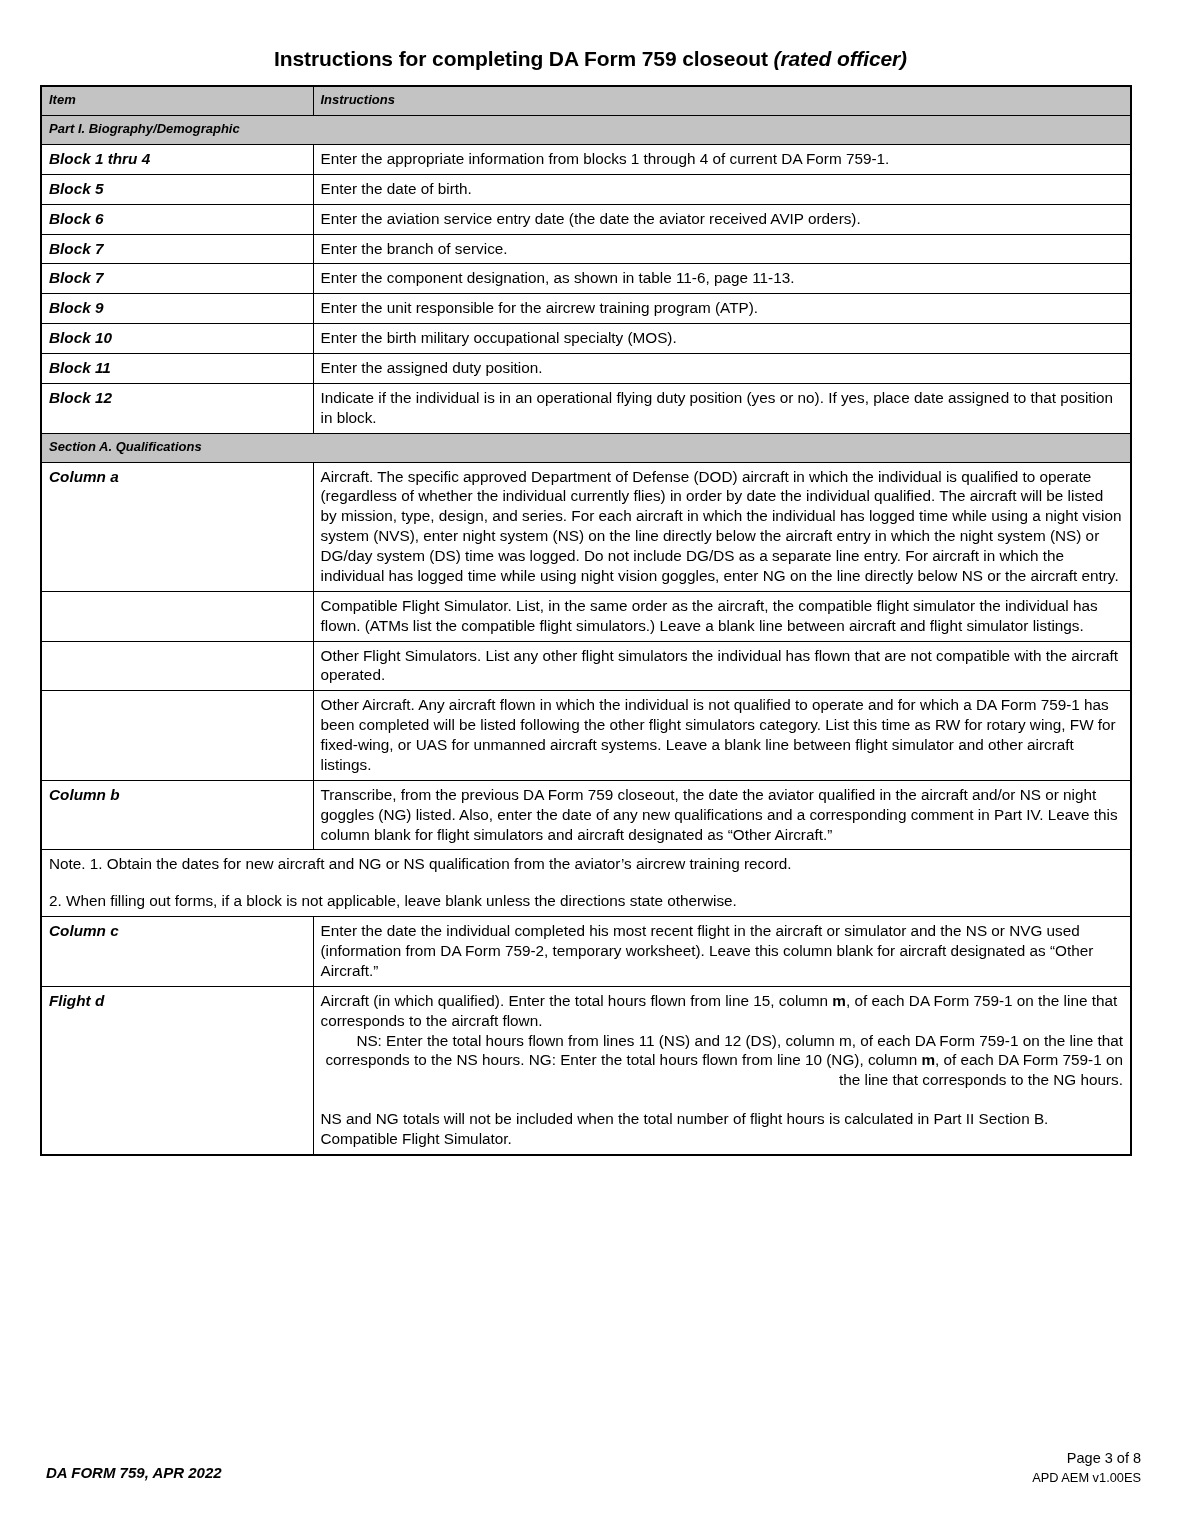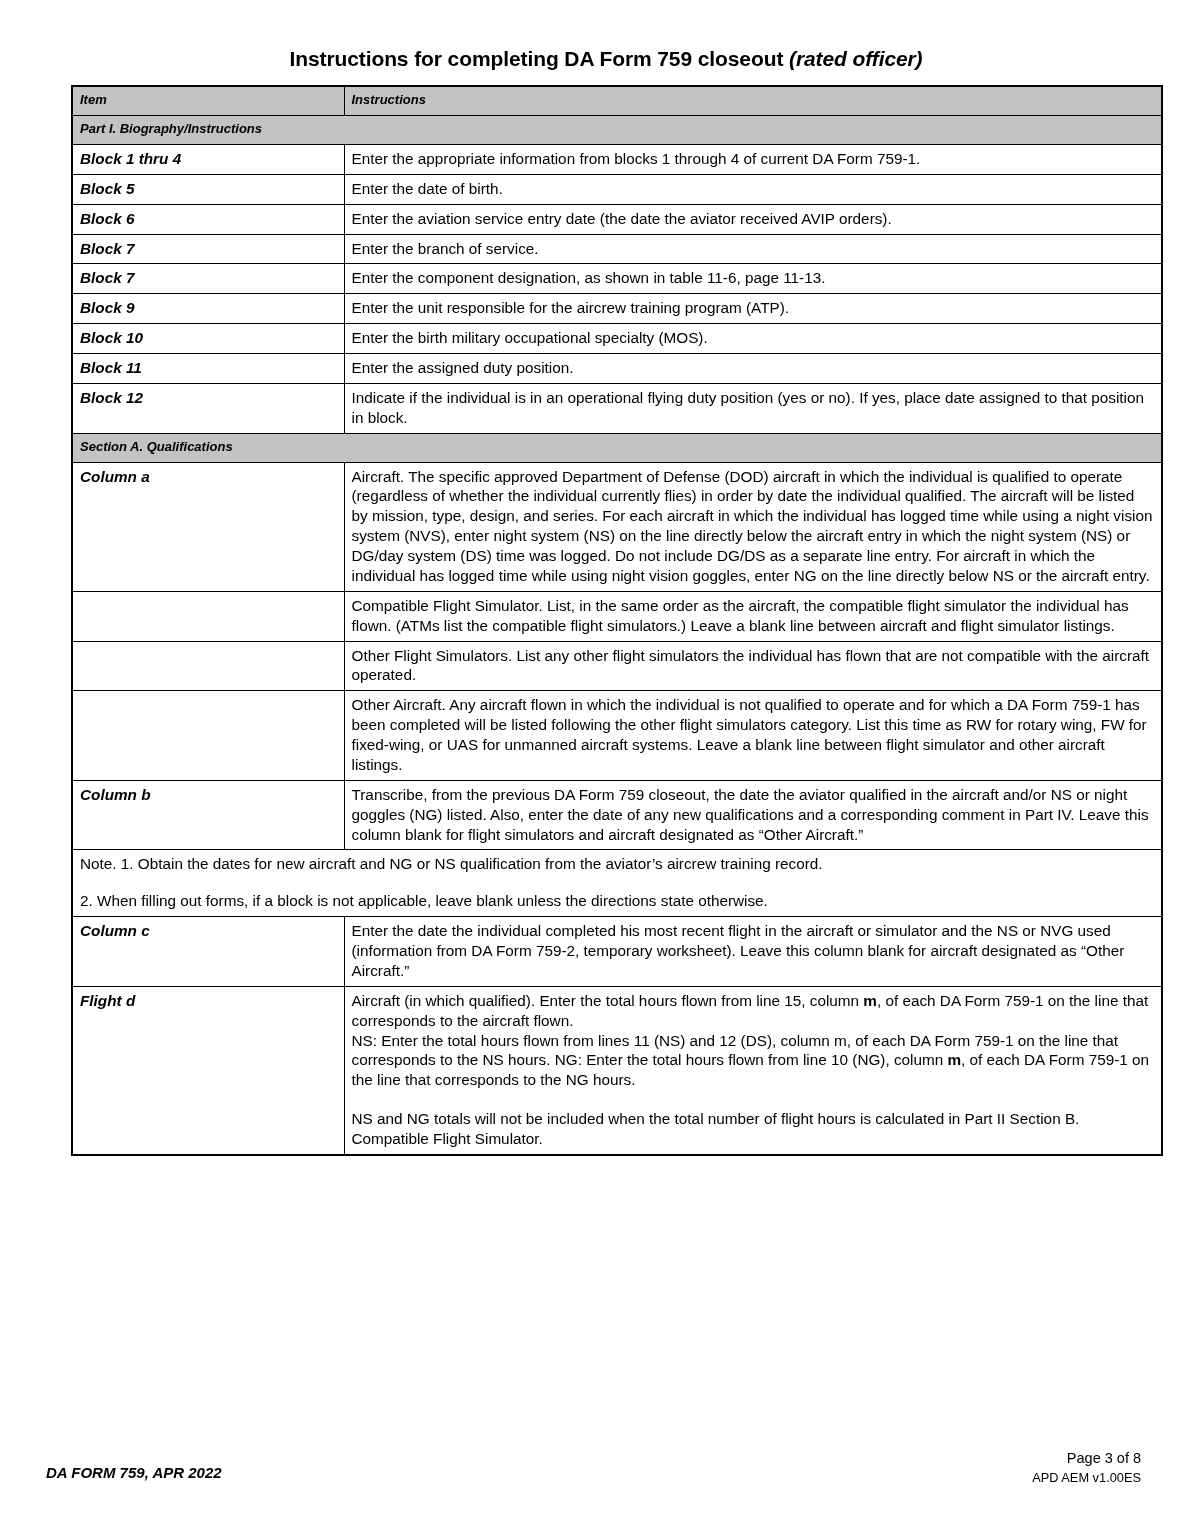--- a/index.html
+++ b/index.html
@@ -13,21 +13,21 @@
     height: 1536px;
     font-family: "Liberation Sans", sans-serif;
     color: #000000;
     position: relative;
     overflow: hidden;
   }
   .page {
     width: 1187px;
     height: 1536px;
     box-sizing: border-box;
-    padding: 46px 46px 0 71px;
+    padding: 46px 46px 0 40px;
     position: relative;
   }
   .doc-title {
     text-align: center;
     font-size: 21px;
     font-weight: bold;
     letter-spacing: -0.1px;
     margin: 0 0 14px 0;
     line-height: 1.2;
   }
@@ -75,21 +75,21 @@
   td.note-cell {
     font-size: 15.3px;
     line-height: 1.30;
     padding-top: 6px;
     padding-bottom: 7px;
   }
   td.note-cell .note-line { display: block; }
   td.note-cell .note-gap { display: block; height: 17px; }
 
   .para { margin: 0; }
-  .para + .para { margin-top: 0; }
+  .para + .para { margin-top: 0; text-align: right; }
   .para-gap { height: 19px; }
   b.inline-b { font-weight: bold; }
 
   .tall-pad { padding-bottom: 54px; }
 
   .footer {
     position: absolute;
     left: 46px;
     right: 46px;
     bottom: 42px;
@@ -128,21 +128,21 @@
       <col class="c-instr">
     </colgroup>
     <tbody>
 
       <tr class="hdr">
         <td>Item</td>
         <td>Instructions</td>
       </tr>
 
       <tr class="section">
-        <td colspan="2">Part I. Biography/Instructions</td>
+        <td colspan="2">Part I. Biography/Demographic</td>
       </tr>
 
       <tr>
         <td class="item-label">Block 1 thru 4</td>
         <td class="instr-text">Enter the appropriate information from blocks 1 through 4 of current DA Form 759-1.</td>
       </tr>
       <tr>
         <td class="item-label">Block 5</td>
         <td class="instr-text">Enter the date of birth.</td>
       </tr>

